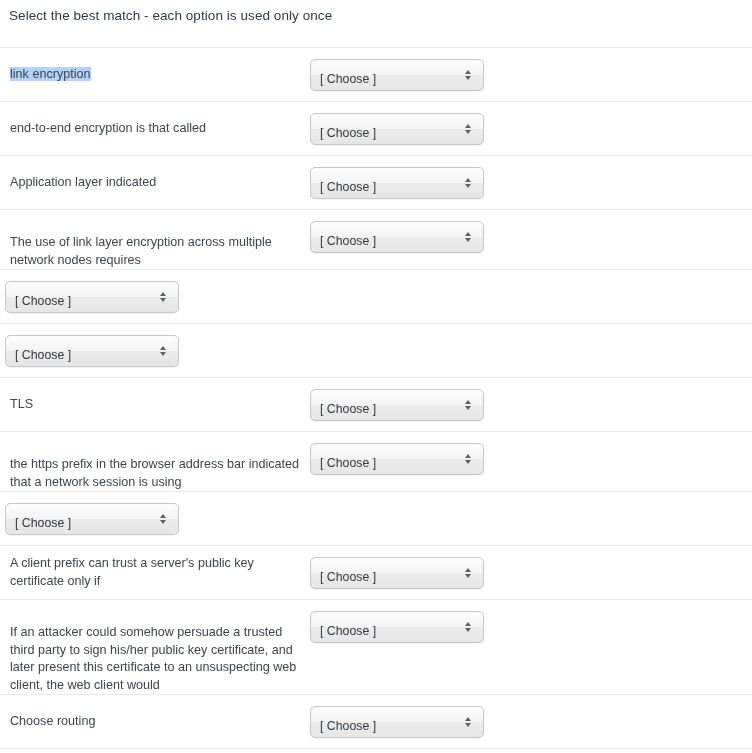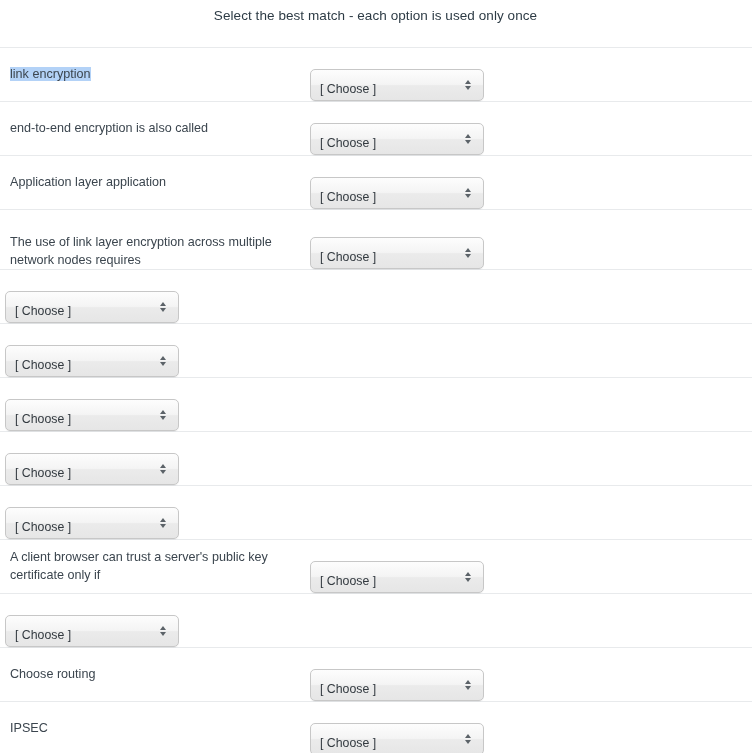--- a/index.html
+++ b/index.html
@@ -19,31 +19,30 @@
     width: 752px;
     position: relative;
   }
 
   .instructions {
     font-size: 13.5px;
     line-height: 18px;
     color: #2d3b45;
     padding: 7px 10px 0 9px;
     letter-spacing: 0.005em;
-    text-align: center;
   }
 
   .match-list {
     margin-top: 22px;
     border-top: 1px solid #e8eaec;
   }
 
   .match-row {
     display: flex;
-    align-items: flex-end;
+    align-items: flex-start;
     border-bottom: 1px solid #e8eaec;
     min-height: 54px;
     box-sizing: border-box;
     padding: 0;
     position: relative;
   }
 
   .match-prompt {
     width: 305px;
     box-sizing: border-box;
@@ -132,33 +131,33 @@
           <div class="fake-select">
             <span class="sel-value">[ Choose ]</span>
             <span class="spinner-arrows">
               <span class="arrow up"></span>
               <span class="arrow down"></span>
             </span>
           </div>
         </div>
       </div>
       <div class="match-row">
-        <div class="match-prompt">end-to-end encryption is also called</div>
-        <div class="match-answer">
-          <div class="fake-select">
-            <span class="sel-value">[ Choose ]</span>
-            <span class="spinner-arrows">
-              <span class="arrow up"></span>
-              <span class="arrow down"></span>
-            </span>
-          </div>
-        </div>
-      </div>
-      <div class="match-row">
-        <div class="match-prompt">Application layer application</div>
+        <div class="match-prompt">end-to-end encryption is that called</div>
+        <div class="match-answer">
+          <div class="fake-select">
+            <span class="sel-value">[ Choose ]</span>
+            <span class="spinner-arrows">
+              <span class="arrow up"></span>
+              <span class="arrow down"></span>
+            </span>
+          </div>
+        </div>
+      </div>
+      <div class="match-row">
+        <div class="match-prompt">Application layer indicated</div>
         <div class="match-answer">
           <div class="fake-select">
             <span class="sel-value">[ Choose ]</span>
             <span class="spinner-arrows">
               <span class="arrow up"></span>
               <span class="arrow down"></span>
             </span>
           </div>
         </div>
       </div>
@@ -190,65 +189,68 @@
           <div class="fake-select">
             <span class="sel-value">[ Choose ]</span>
             <span class="spinner-arrows">
               <span class="arrow up"></span>
               <span class="arrow down"></span>
             </span>
           </div>
         </div>
       </div>
       <div class="match-row">
-        <div class="match-answer">
-          <div class="fake-select">
-            <span class="sel-value">[ Choose ]</span>
-            <span class="spinner-arrows">
-              <span class="arrow up"></span>
-              <span class="arrow down"></span>
-            </span>
-          </div>
-        </div>
-      </div>
-      <div class="match-row tall">
-        <div class="match-answer">
-          <div class="fake-select">
-            <span class="sel-value">[ Choose ]</span>
-            <span class="spinner-arrows">
-              <span class="arrow up"></span>
-              <span class="arrow down"></span>
-            </span>
-          </div>
-        </div>
-      </div>
-      <div class="match-row tall">
-        <div class="match-answer">
-          <div class="fake-select">
-            <span class="sel-value">[ Choose ]</span>
-            <span class="spinner-arrows">
-              <span class="arrow up"></span>
-              <span class="arrow down"></span>
-            </span>
-          </div>
-        </div>
-      </div>
-      <div class="match-row">
-        <div class="match-prompt">A client browser can trust a server's public key certificate only if</div>
-        <div class="match-answer">
-          <div class="fake-select">
-            <span class="sel-value">[ Choose ]</span>
-            <span class="spinner-arrows">
-              <span class="arrow up"></span>
-              <span class="arrow down"></span>
-            </span>
-          </div>
-        </div>
-      </div>
-      <div class="match-row tall">
+        <div class="match-prompt">TLS</div>
+        <div class="match-answer">
+          <div class="fake-select">
+            <span class="sel-value">[ Choose ]</span>
+            <span class="spinner-arrows">
+              <span class="arrow up"></span>
+              <span class="arrow down"></span>
+            </span>
+          </div>
+        </div>
+      </div>
+      <div class="match-row tall">
+        <div class="match-prompt">the https prefix in the browser address bar indicated that a network session is using</div>
+        <div class="match-answer">
+          <div class="fake-select">
+            <span class="sel-value">[ Choose ]</span>
+            <span class="spinner-arrows">
+              <span class="arrow up"></span>
+              <span class="arrow down"></span>
+            </span>
+          </div>
+        </div>
+      </div>
+      <div class="match-row tall">
+        <div class="match-answer">
+          <div class="fake-select">
+            <span class="sel-value">[ Choose ]</span>
+            <span class="spinner-arrows">
+              <span class="arrow up"></span>
+              <span class="arrow down"></span>
+            </span>
+          </div>
+        </div>
+      </div>
+      <div class="match-row">
+        <div class="match-prompt">A client prefix can trust a server's public key certificate only if</div>
+        <div class="match-answer">
+          <div class="fake-select">
+            <span class="sel-value">[ Choose ]</span>
+            <span class="spinner-arrows">
+              <span class="arrow up"></span>
+              <span class="arrow down"></span>
+            </span>
+          </div>
+        </div>
+      </div>
+      <div class="match-row tall">
+        <div class="match-prompt">If an attacker could somehow persuade a trusted third party to sign his/her public key certificate, and later present this certificate to an unsuspecting web client, the web client would</div>
         <div class="match-answer">
           <div class="fake-select">
             <span class="sel-value">[ Choose ]</span>
             <span class="spinner-arrows">
               <span class="arrow up"></span>
               <span class="arrow down"></span>
             </span>
           </div>
         </div>
       </div>

